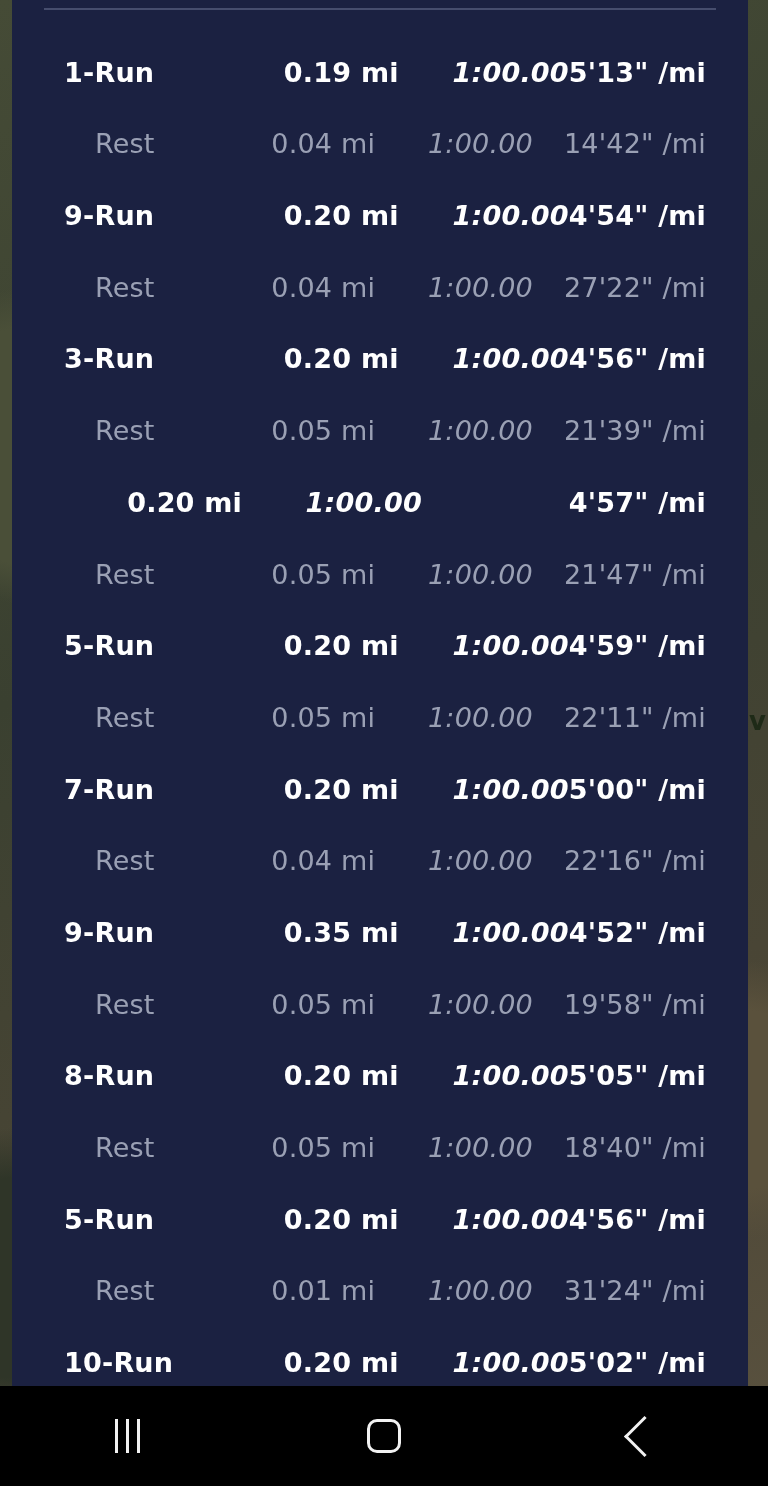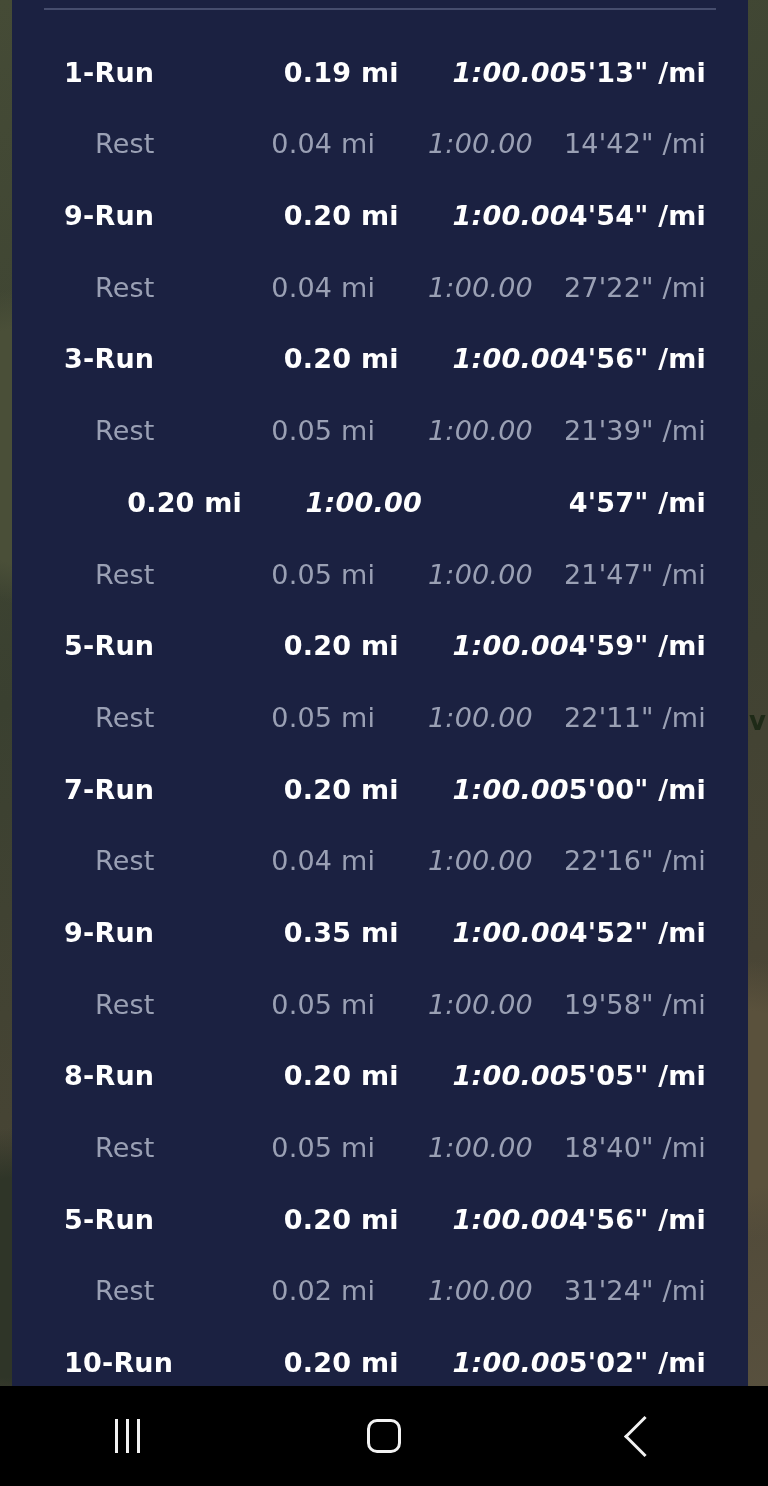--- a/index.html
+++ b/index.html
@@ -252,21 +252,21 @@
           <span class="c-pace">18'40" /mi</span>
         </div>
         <div class="lap-row row-run">
           <span class="c-name">5-Run</span>
           <span class="c-dist">0.20 mi</span>
           <span class="c-time">1:00.00</span>
           <span class="c-pace">4'56" /mi</span>
         </div>
         <div class="lap-row row-rest">
           <span class="c-name">Rest</span>
-          <span class="c-dist">0.02 mi</span>
+          <span class="c-dist">0.01 mi</span>
           <span class="c-time">1:00.00</span>
           <span class="c-pace">31'24" /mi</span>
         </div>
         <div class="lap-row row-run">
           <span class="c-name">10-Run</span>
           <span class="c-dist">0.20 mi</span>
           <span class="c-time">1:00.00</span>
           <span class="c-pace">5'02" /mi</span>
         </div>
       </div>

